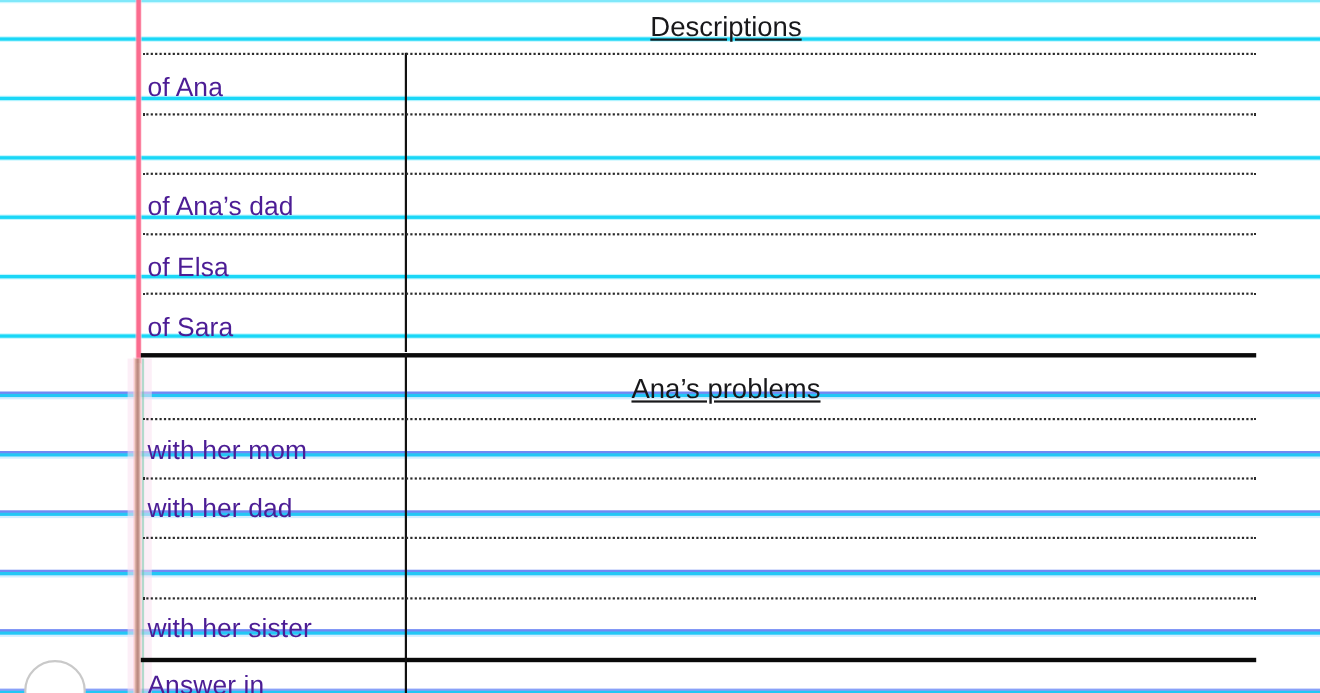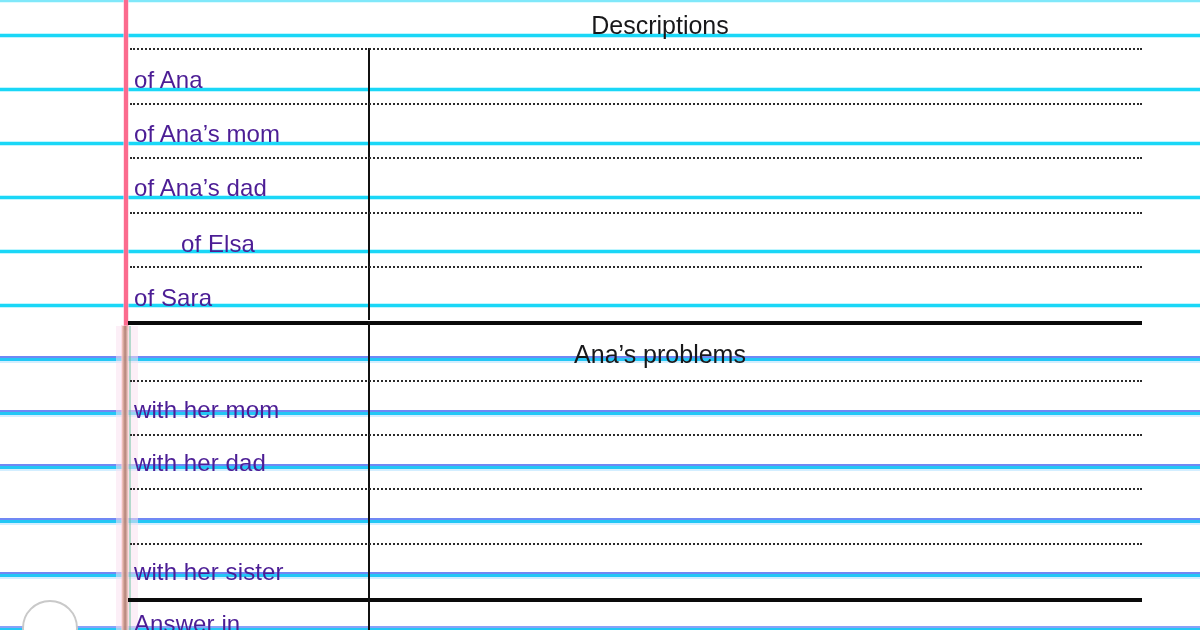--- a/index.html
+++ b/index.html
@@ -98,20 +98,21 @@
     line-height:1;
   }
   .section-title {
     position:absolute;
     width:1200px;
     text-align:center;
     font-size:25px;
     color:#18181a;
     white-space:nowrap;
     line-height:1;
+    text-decoration:underline;
   }
   .section-title.shift { width:1080px; left:120px; }
 </style>
 </head>
 <body>
 
 <div id="stage">
 
   <div class="rule faint" style="top:0px;"></div>
   <div class="rule" style="top:34px;"></div>
@@ -145,23 +146,22 @@
 
   <div class="vcol" style="left:368px; top:48px; height:272px;"></div>
 
   <div class="dotted-sep" style="left:130px; top:48px;  width:1012px;"></div>
   <div class="dotted-sep" style="left:130px; top:103px; width:1012px;"></div>
   <div class="dotted-sep" style="left:130px; top:157px; width:1012px;"></div>
   <div class="dotted-sep" style="left:130px; top:212px; width:1012px;"></div>
   <div class="dotted-sep" style="left:130px; top:266px; width:1012px;"></div>
 
   <div class="cell-text" style="left:134px; top:68px;">of Ana</div>
-  <div class="cell-text" style="left:134px; top:122px;">of Ana’s mom</div>
   <div class="cell-text" style="left:134px; top:176px;">of Ana’s dad</div>
-  <div class="cell-text" style="left:134px; top:232px;margin-left:47px;">of Elsa</div>
+  <div class="cell-text" style="left:134px; top:232px;">of Elsa</div>
   <div class="cell-text" style="left:134px; top:286px;">of Sara</div>
 
   <div class="cell-text" style="left:380px; top:68px;"></div>
   <div class="cell-text" style="left:380px; top:122px;"></div>
   <div class="cell-text" style="left:380px; top:176px;"></div>
   <div class="cell-text" style="left:380px; top:232px;"></div>
   <div class="cell-text" style="left:380px; top:286px;"></div>
 
   <div class="thick-hr" style="left:128px; top:321px; width:1014px;"></div>
 

